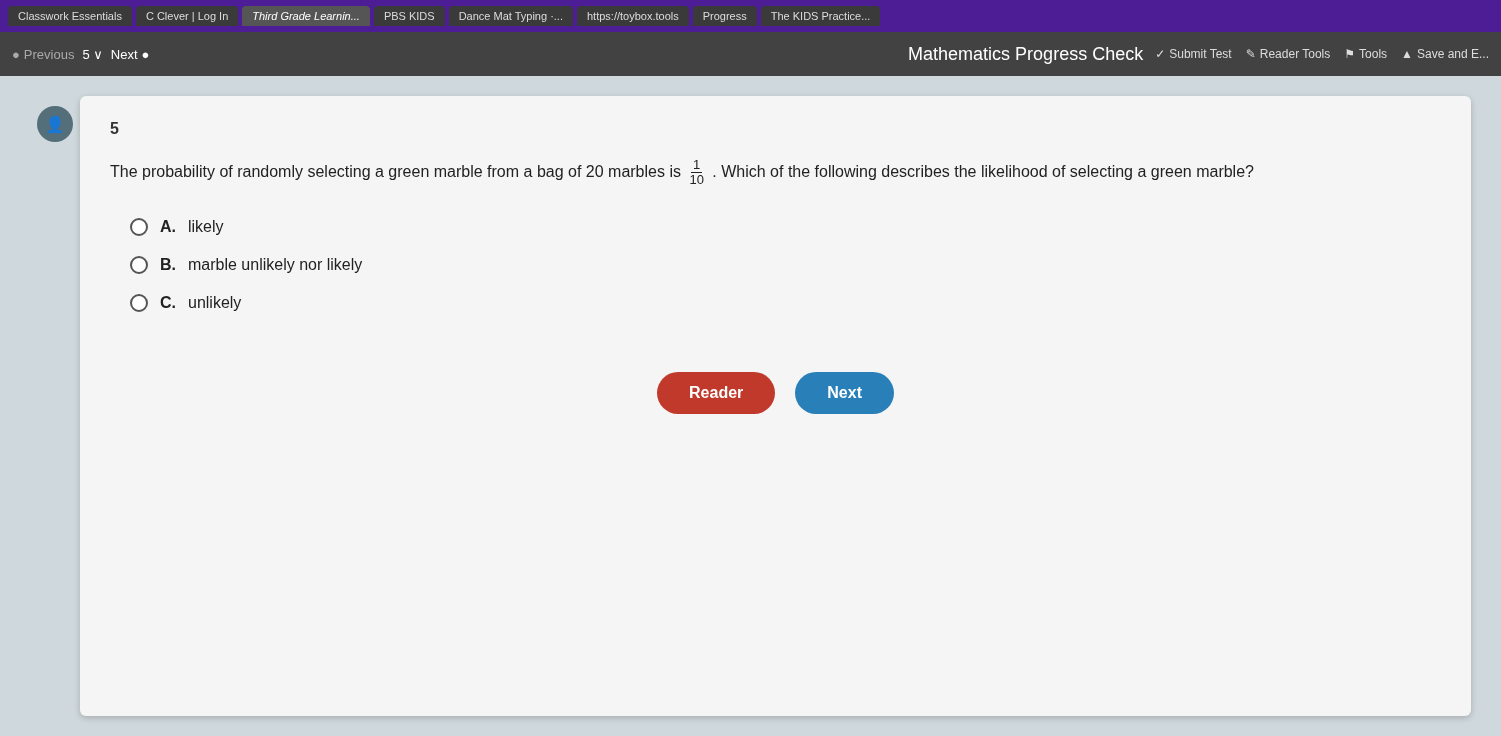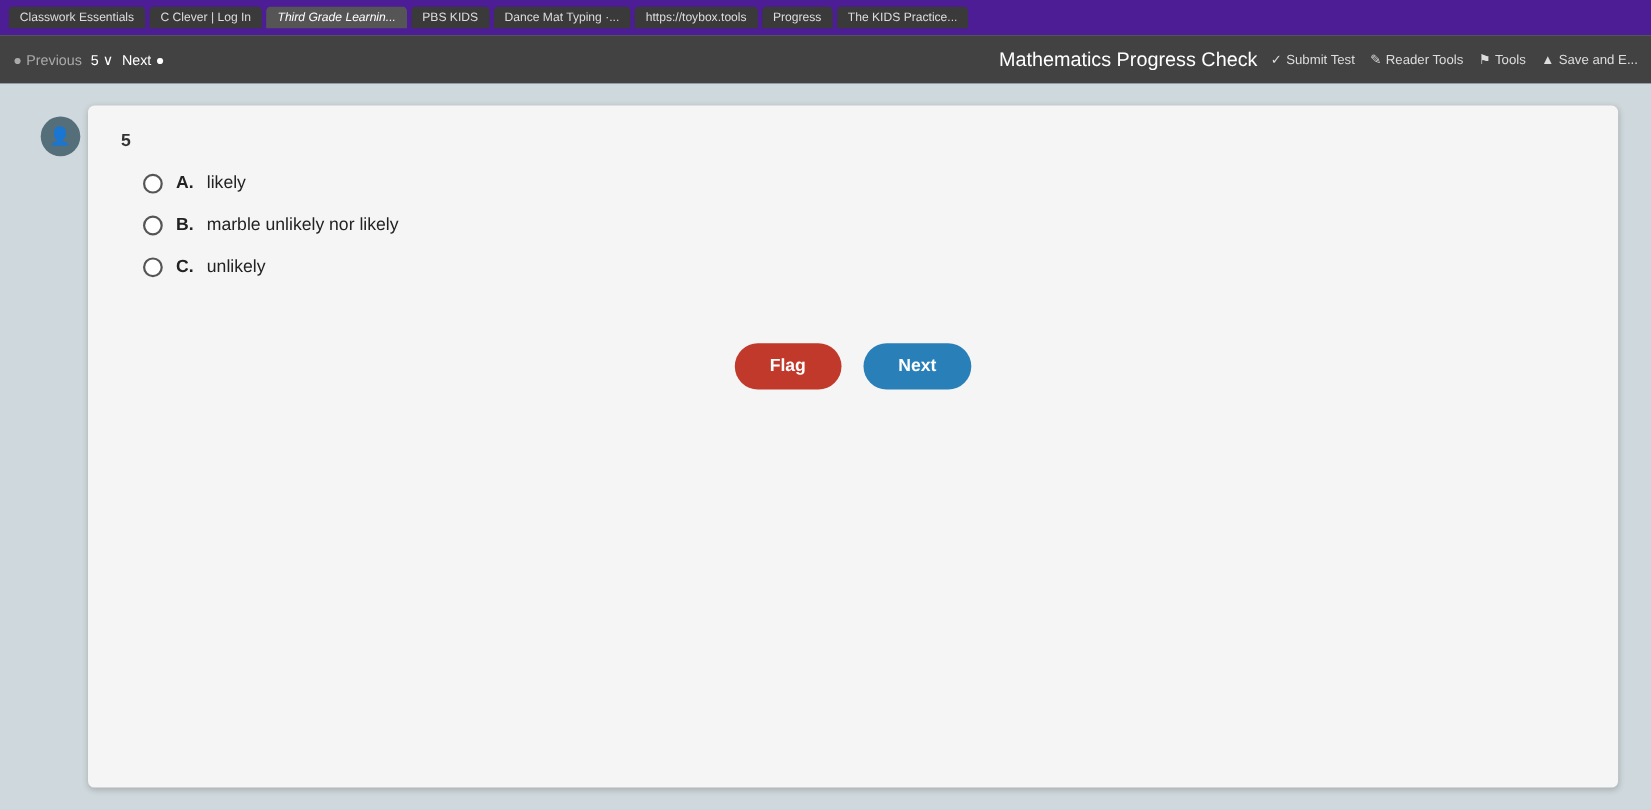--- a/index.html
+++ b/index.html
@@ -308,37 +308,45 @@
 </div>
 
 <div class="main-content">
   <div class="left-sidebar">
     <div class="sidebar-icon">👤</div>
   </div>
 
   <div class="question-card">
     <div class="question-number">5</div>
 
+    <div class="question-text">
+      <span>The probability of randomly selecting a green marble from a bag of 20 marbles is</span>
+      <span class="fraction">
+        <span class="numerator">1</span>
+        <span class="denominator">10</span>
+      </span>
+      <span>. Which of the following describes the likelihood of selecting a green marble?</span>
+    </div>
 
     <div class="options-list">
       <div class="option-item">
         <div class="radio-circle"></div>
         <span class="option-label">A.</span>
         <span>likely</span>
       </div>
       <div class="option-item">
         <div class="radio-circle"></div>
         <span class="option-label">B.</span>
         <span>marble unlikely nor likely</span>
       </div>
       <div class="option-item">
         <div class="radio-circle"></div>
         <span class="option-label">C.</span>
         <span>unlikely</span>
       </div>
     </div>
 
     <div class="buttons-row">
-      <button class="btn-reset">Flag</button>
+      <button class="btn-reset">Reader</button>
       <button class="btn-next">Next</button>
     </div>
   </div>
 </div>
 
 </body></html>

